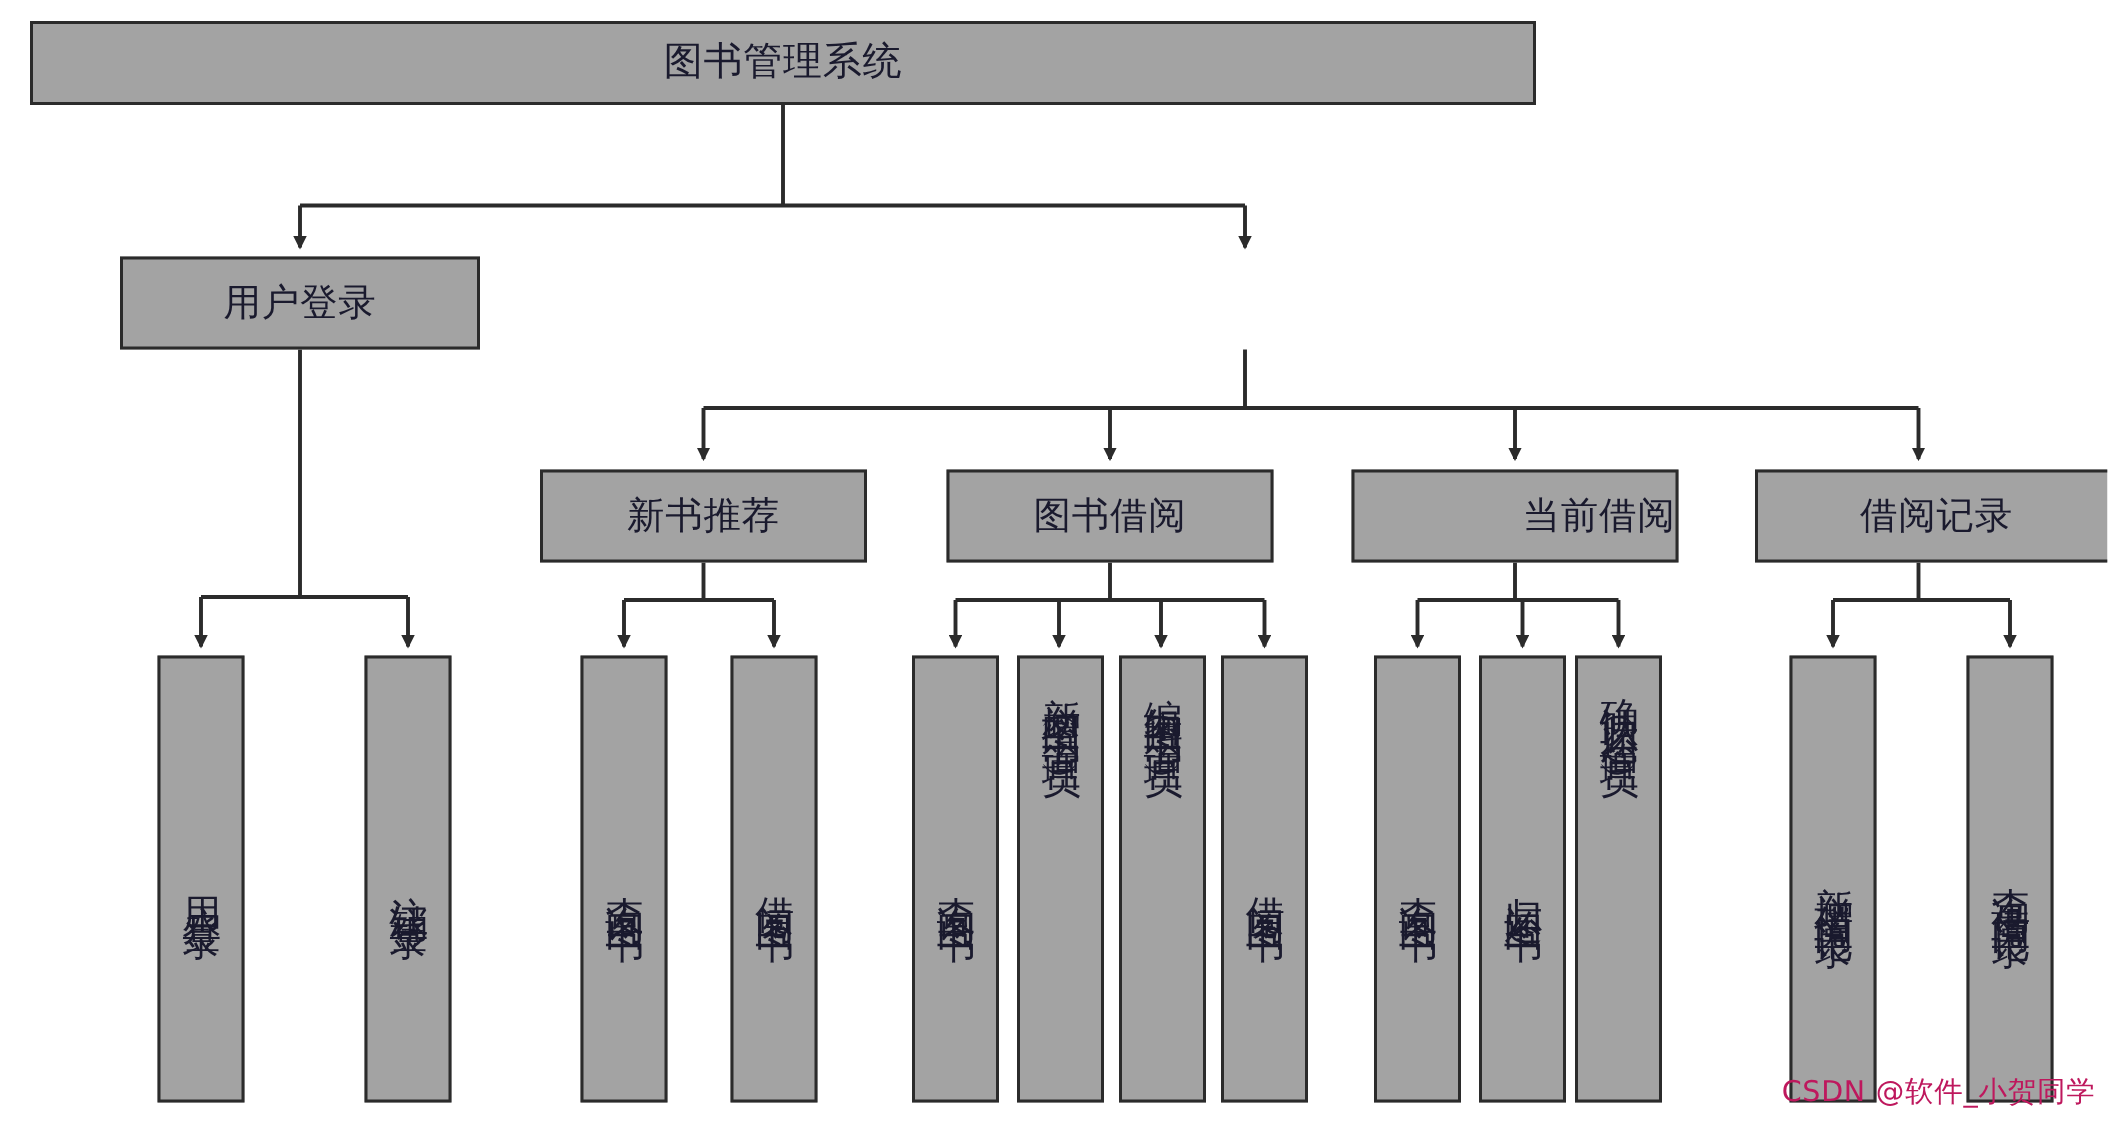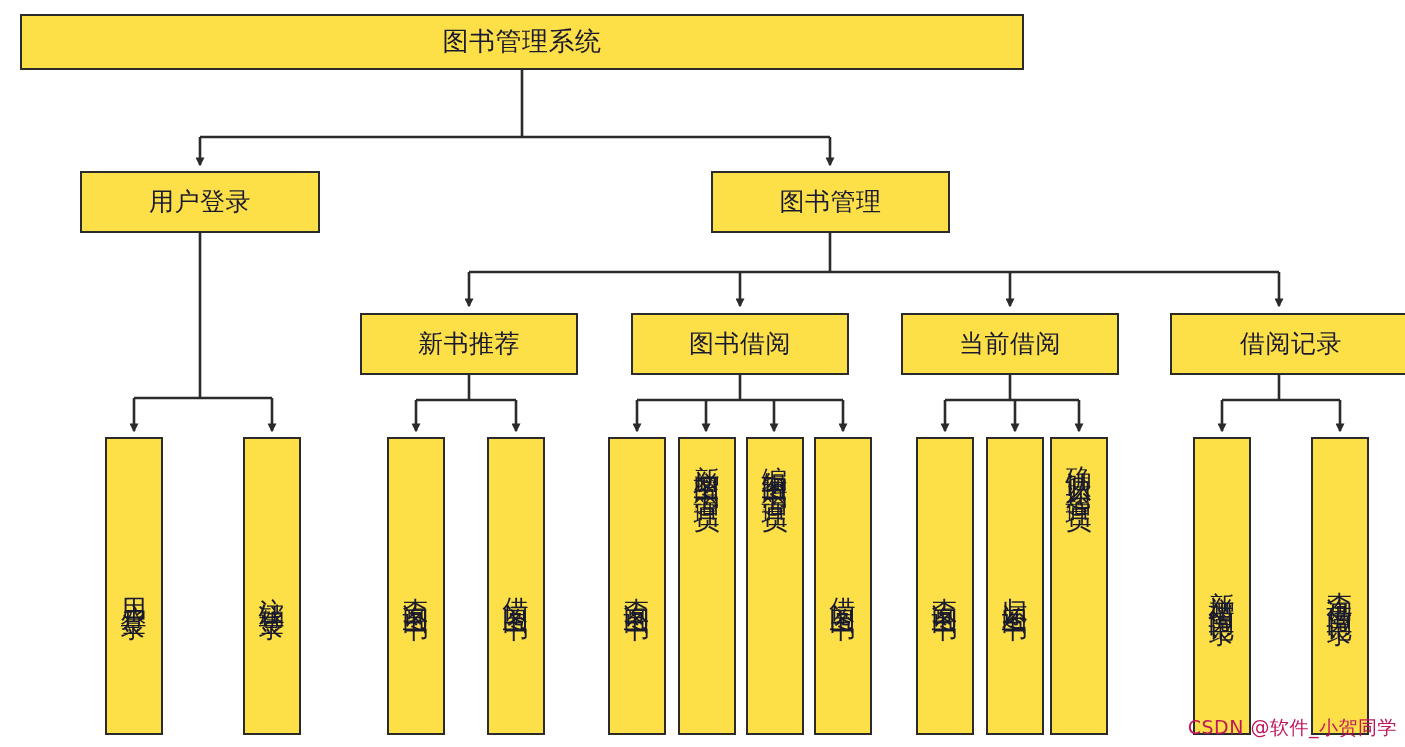--- a/index.html
+++ b/index.html
@@ -22,21 +22,21 @@
     position: absolute;
     left: 0;
     top: 0;
     width: 1405px;
     height: 747px;
     pointer-events: none;
   }
   .node {
     position: absolute;
     box-sizing: border-box;
-    background: #fde047;
+    background: #a3a3a3;
     border: 2px solid #2b2b2b;
     display: flex;
     align-items: center;
     justify-content: center;
     z-index: 2;
   }
   .node-label {
     color: #1a1a2e;
     text-align: center;
     line-height: 1.12;
@@ -135,31 +135,28 @@
     </g>
   </svg>
 
   <div class="node horiz root" style="left:20px; top:14px; width:1004px; height:56px;">
     <span class="node-label">图书管理系统</span>
   </div>
 
   <div class="node horiz" style="left:80px; top:171px; width:240px; height:62px;">
     <span class="node-label">用户登录</span>
   </div>
-  <div class="node horiz" style="left:711px; top:171px; width:239px; height:62px;">
-    <span class="node-label">图书管理</span>
-  </div>
 
   <div class="node horiz" style="left:360px; top:313px; width:218px; height:62px;">
     <span class="node-label">新书推荐</span>
   </div>
   <div class="node horiz" style="left:631px; top:313px; width:218px; height:62px;">
     <span class="node-label">图书借阅</span>
   </div>
-  <div class="node horiz" style="left:901px; top:313px; width:218px; height:62px;">
+  <div class="node horiz" style="left:901px; top:313px; width:218px; height:62px;justify-content:flex-end;">
     <span class="node-label">当前借阅</span>
   </div>
   <div class="node horiz" style="left:1170px; top:313px; width:242px; height:62px;">
     <span class="node-label">借阅记录</span>
   </div>
 
   <div class="node vert mid" style="left:105px; top:437px; width:58px; height:298px;">
     <span class="node-label">用户登录</span>
   </div>
   <div class="node vert mid" style="left:243px; top:437px; width:58px; height:298px;">

